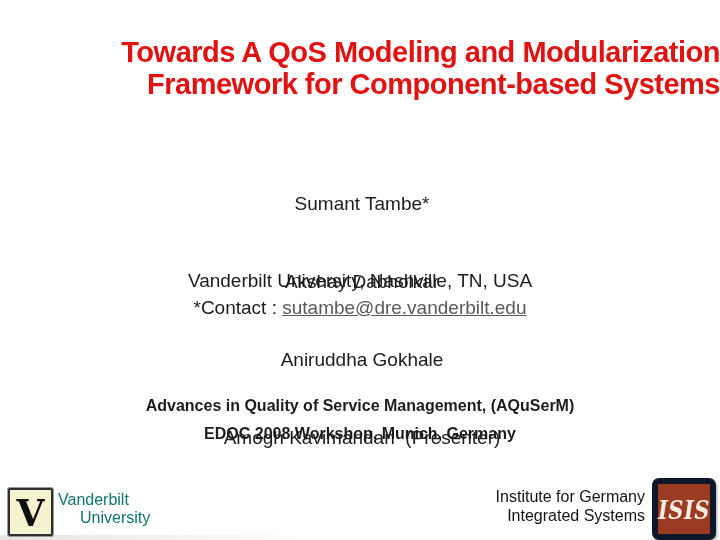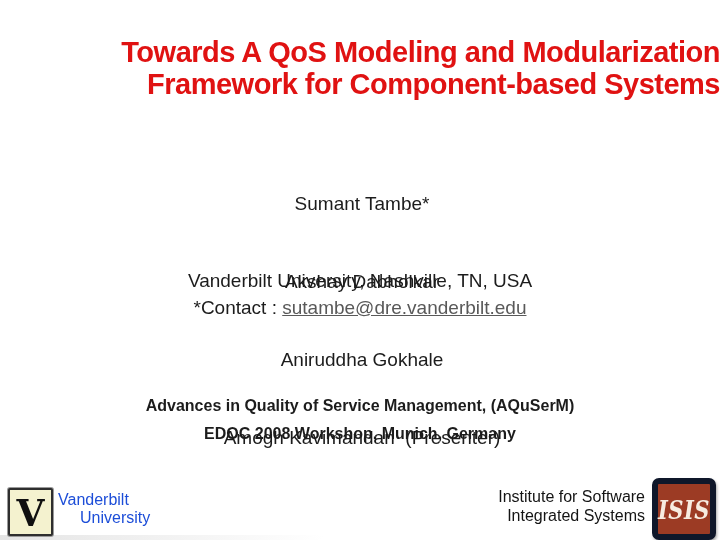--- a/index.html
+++ b/index.html
@@ -67,21 +67,21 @@
     display:flex;align-items:center;justify-content:center;
     box-shadow:0 0 0 1px #9a9a9a;
   }
   .vandy-v{
     font-family:"DejaVu Serif", serif;font-weight:700;
     font-size:36px;line-height:36px;color:#101010;
     transform:scaleY(1.05);
   }
   .vandy-name{
     margin-left:5px;margin-top:3px;
-    font-size:16px;line-height:18px;color:#1d4ed8;
+    font-size:16px;line-height:18px;color:#0f766e;
     text-shadow:0 0 2px #fff,0 0 3px #fff,1px 1px 1px #fff;
   }
   .vandy-name .line2{padding-left:22px;}
 
   .isis{
     position:absolute;right:4px;bottom:0;
     display:flex;align-items:center;
   }
   .isis-name{
     text-align:right;margin-right:7px;margin-bottom:6px;
@@ -137,21 +137,21 @@
         <span class="vandy-v">V</span>
       </div>
       <div class="vandy-name">
         <div class="line1">Vanderbilt</div>
         <div class="line2">University</div>
       </div>
     </div>
 
     <div class="isis">
       <div class="isis-name">
-        <div>Institute for Software</div>
+        <div>Institute for Germany</div>
         <div>Integrated Systems</div>
       </div>
       <div class="isis-logo">
         <span class="isis-logo-text">ISIS</span>
       </div>
     </div>
   </div>
 
 </div>
 

